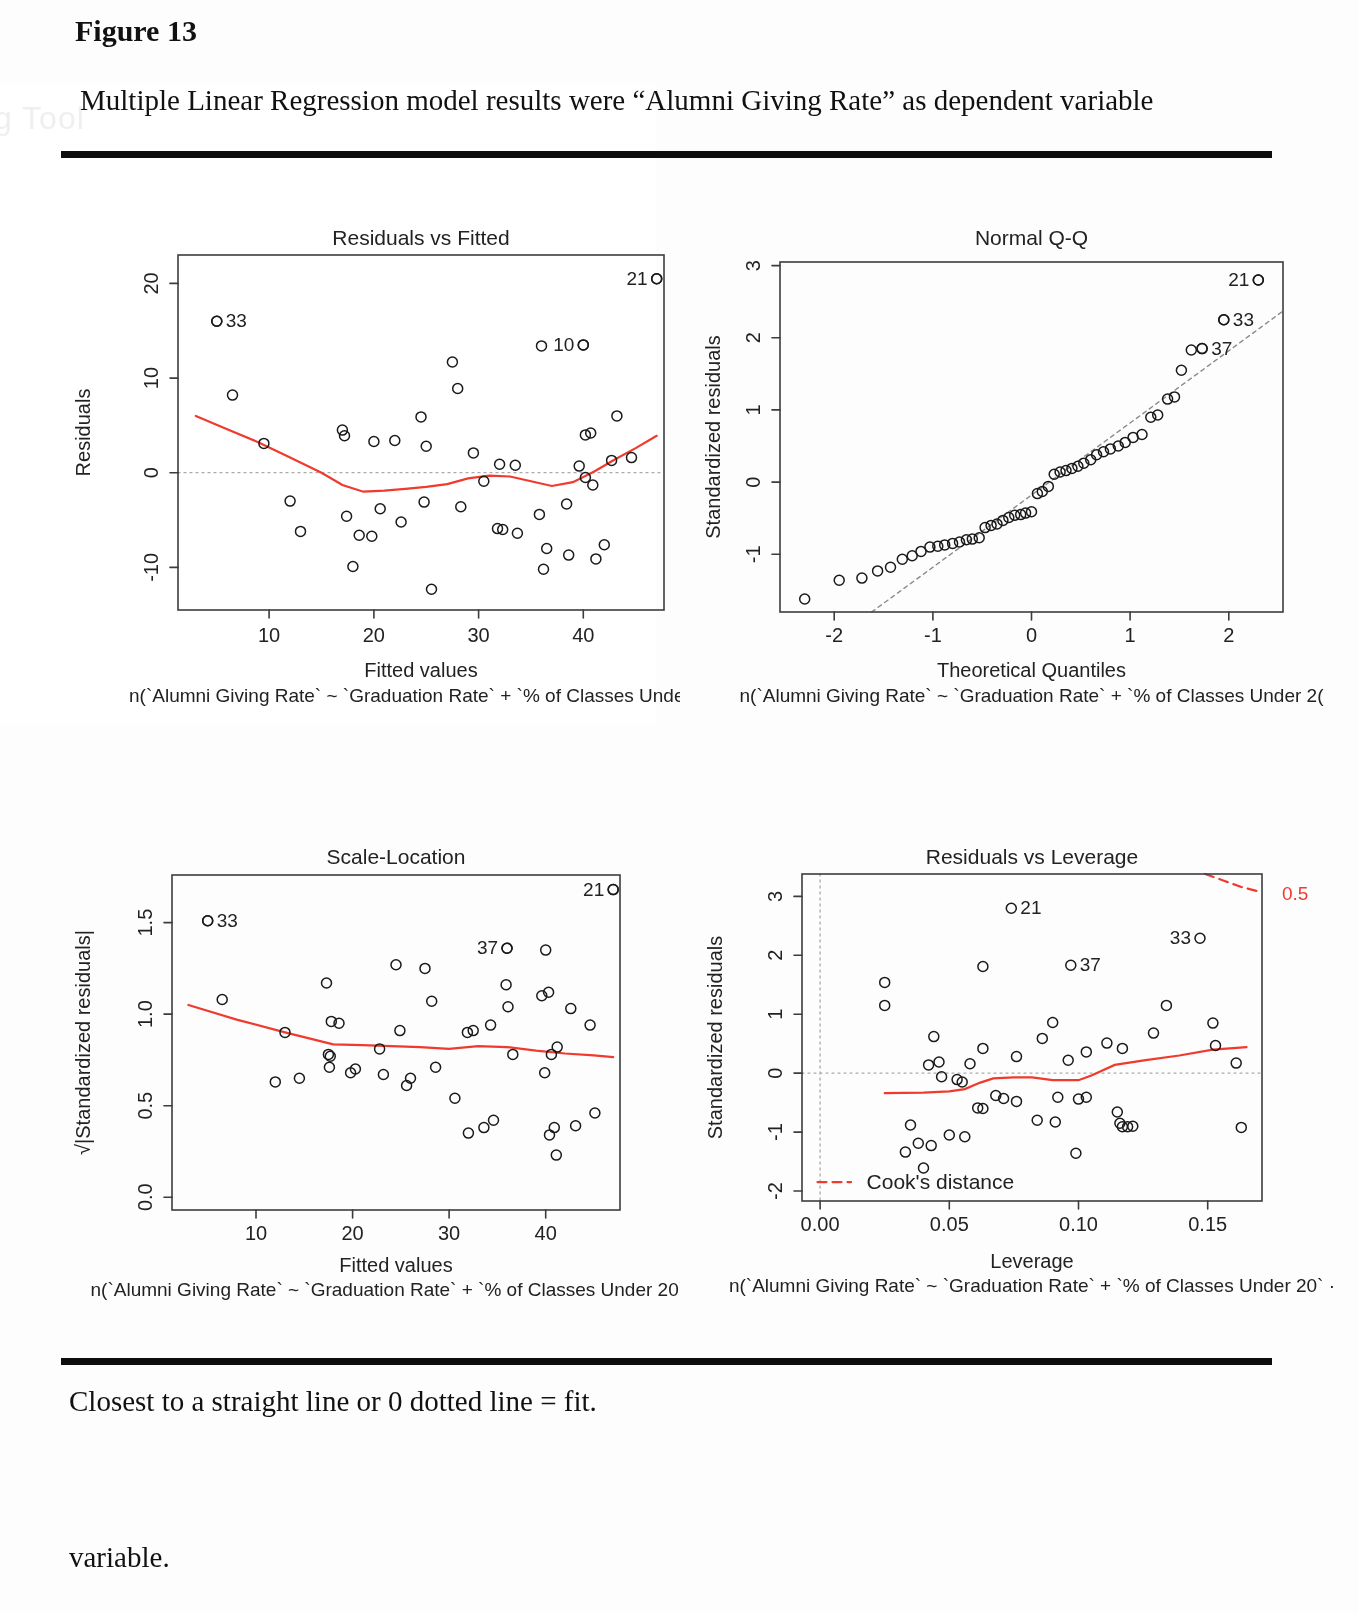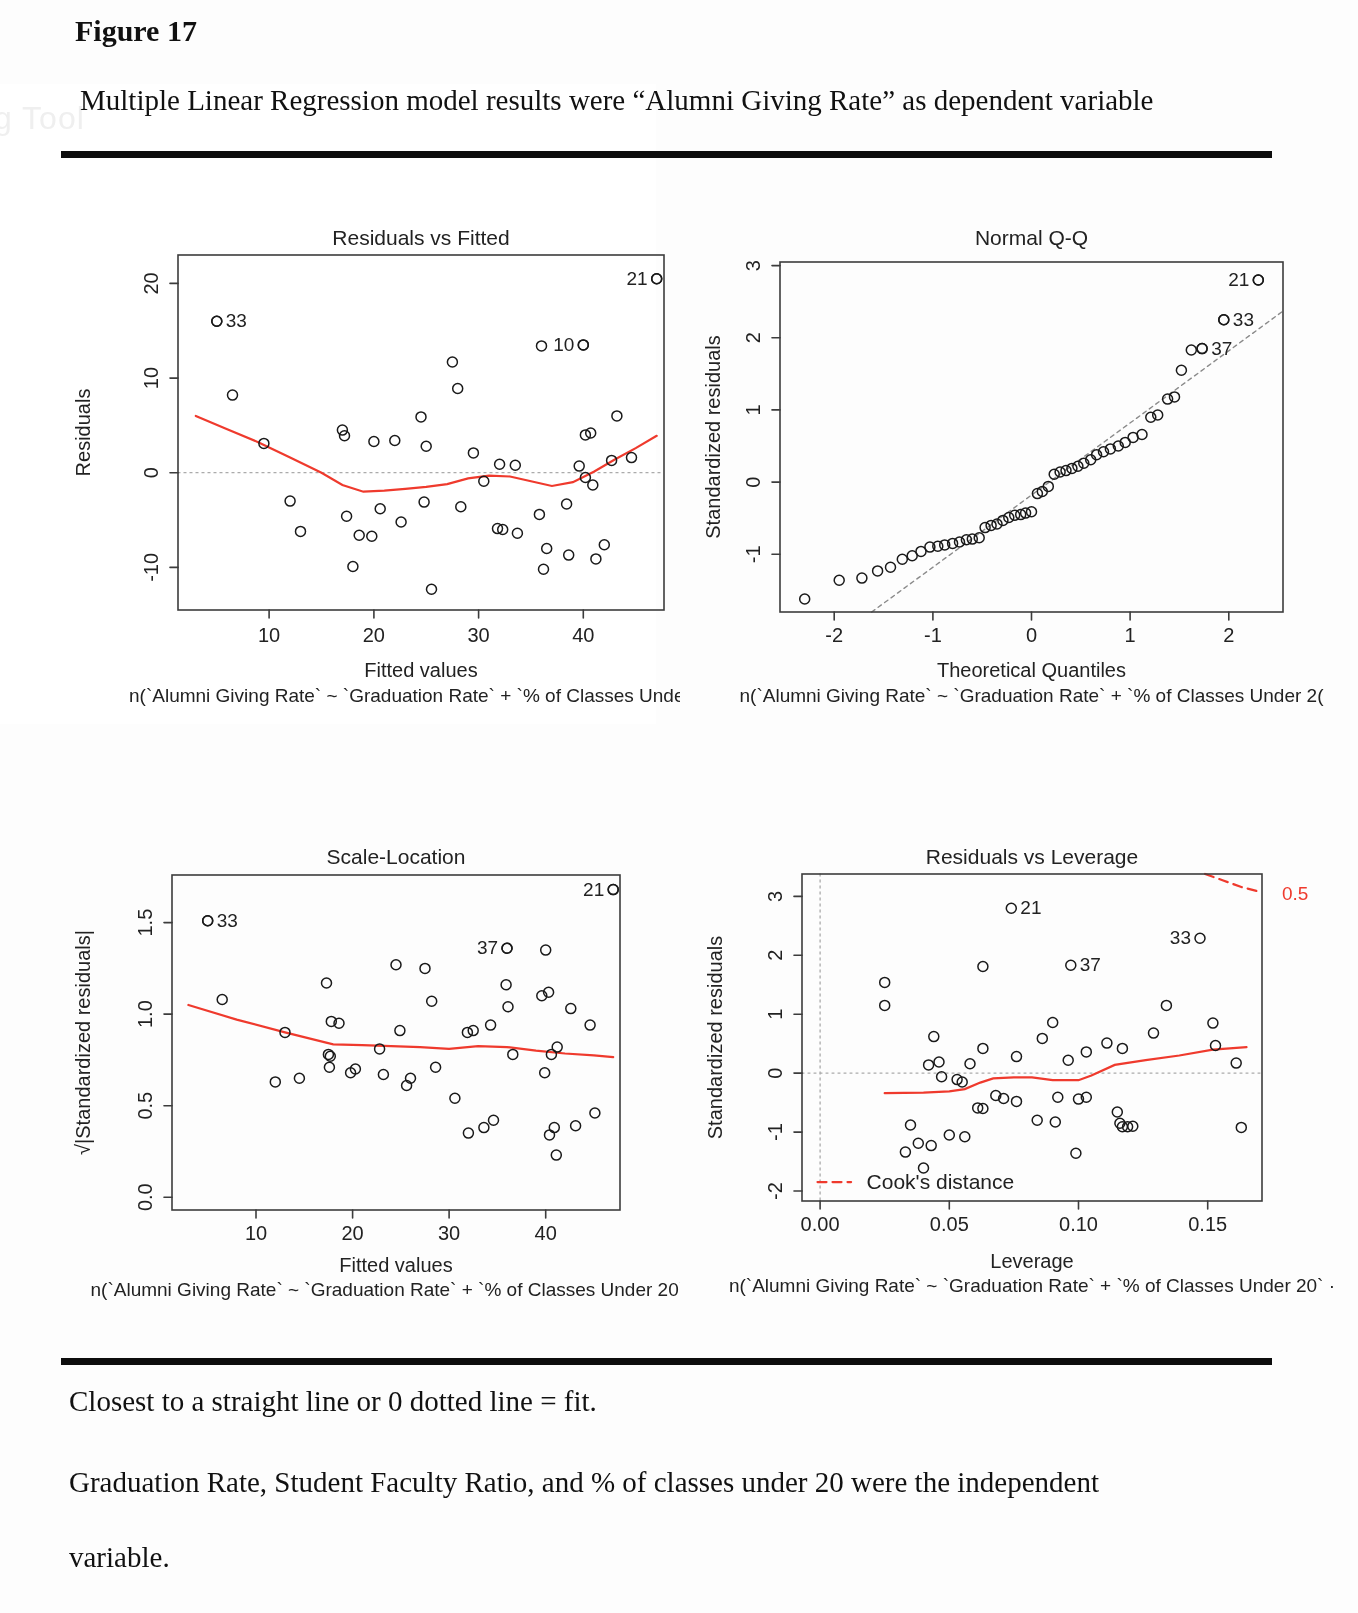--- a/index.html
+++ b/index.html
@@ -22,21 +22,21 @@
   #chart-1{left:694px;top:225px;}
   #chart-2{left:60px;top:824px;}
   #chart-3{left:694px;top:824px;}
 </style>
 </head>
 <body>
 
 <div class="page">
   <div class="card"></div>
   <div class="watermark">g Tool</div>
-  <h1 class="figure-label">Figure 17</h1>
+  <h1 class="figure-label">Figure 13</h1>
   <p class="doc-title">Multiple Linear Regression model results were “Alumni Giving Rate” as dependent variable</p>
   <div class="rule rule-top"></div>
 
   <svg id="chart-0" class="panel" width="620" height="495">
       <polyline points="118.0,247.7 604.0,247.7" fill="none" stroke="#ababab" stroke-width="1.3" stroke-dasharray="2 4" stroke-linecap="round"></polyline>
       <polyline points="135.8,190.9 167.2,204.2 198.7,217.4 230.1,232.6 261.5,247.7 282.4,260.0 303.4,266.7 324.3,265.7 345.3,263.8 366.2,261.9 387.2,259.1 408.1,253.4 429.1,250.6 450.0,251.5 471.0,256.3 491.9,261.0 512.9,257.2 533.8,246.8 554.8,234.5 575.7,223.1 596.7,210.8" fill="none" stroke="#ef3a2d" stroke-width="2.2" stroke-dasharray="none" stroke-linecap="round"></polyline>
       <circle cx="156.8" cy="96.3" r="5" fill="none" stroke="#1a1a1a" stroke-width="1.5"></circle>
       <circle cx="172.5" cy="170.1" r="5" fill="none" stroke="#1a1a1a" stroke-width="1.5"></circle>
       <circle cx="203.9" cy="218.4" r="5" fill="none" stroke="#1a1a1a" stroke-width="1.5"></circle>
       <circle cx="230.1" cy="276.1" r="5" fill="none" stroke="#1a1a1a" stroke-width="1.5"></circle>
@@ -356,15 +356,14 @@
       <polyline points="108.0,72.4 100.0,72.4" fill="none" stroke="#3c3c3c" stroke-width="1.6" stroke-dasharray="none" stroke-linecap="round"></polyline>
       <text x="88" y="72.38918918918915" font-size="20" text-anchor="middle" fill="#222222" font-family="&quot;Liberation Sans&quot;, sans-serif" font-weight="400" transform="rotate(-90 88 72.38918918918915)">3</text>
       <text x="338" y="40" font-size="21" text-anchor="middle" fill="#222222" font-family="&quot;Liberation Sans&quot;, sans-serif" font-weight="500">Residuals vs Leverage</text>
       <text x="28" y="213.5" font-size="20" text-anchor="middle" fill="#222222" font-family="&quot;Liberation Sans&quot;, sans-serif" font-weight="400" transform="rotate(-90 28 213.5)">Standardized residuals</text>
       <text x="338" y="444" font-size="20" text-anchor="middle" fill="#222222" font-family="&quot;Liberation Sans&quot;, sans-serif" font-weight="400">Leverage</text>
       <text x="338" y="468" font-size="19" text-anchor="middle" fill="#222222" font-family="&quot;Liberation Sans&quot;, sans-serif" font-weight="400">n(`Alumni Giving Rate` ~ `Graduation Rate` + `% of Classes Under 20` ·</text>
     </svg>
 
   <div class="rule rule-bottom"></div>
   <p class="footer-line fl1">Closest to a straight line or 0 dotted line = fit.</p>
-  <p class="footer-line fl2">Graduation Rate, Student Faculty Ratio, and % of classes under 20 were the independent</p>
   <p class="footer-line fl3">variable.</p>
 </div>
 
 </body></html>

